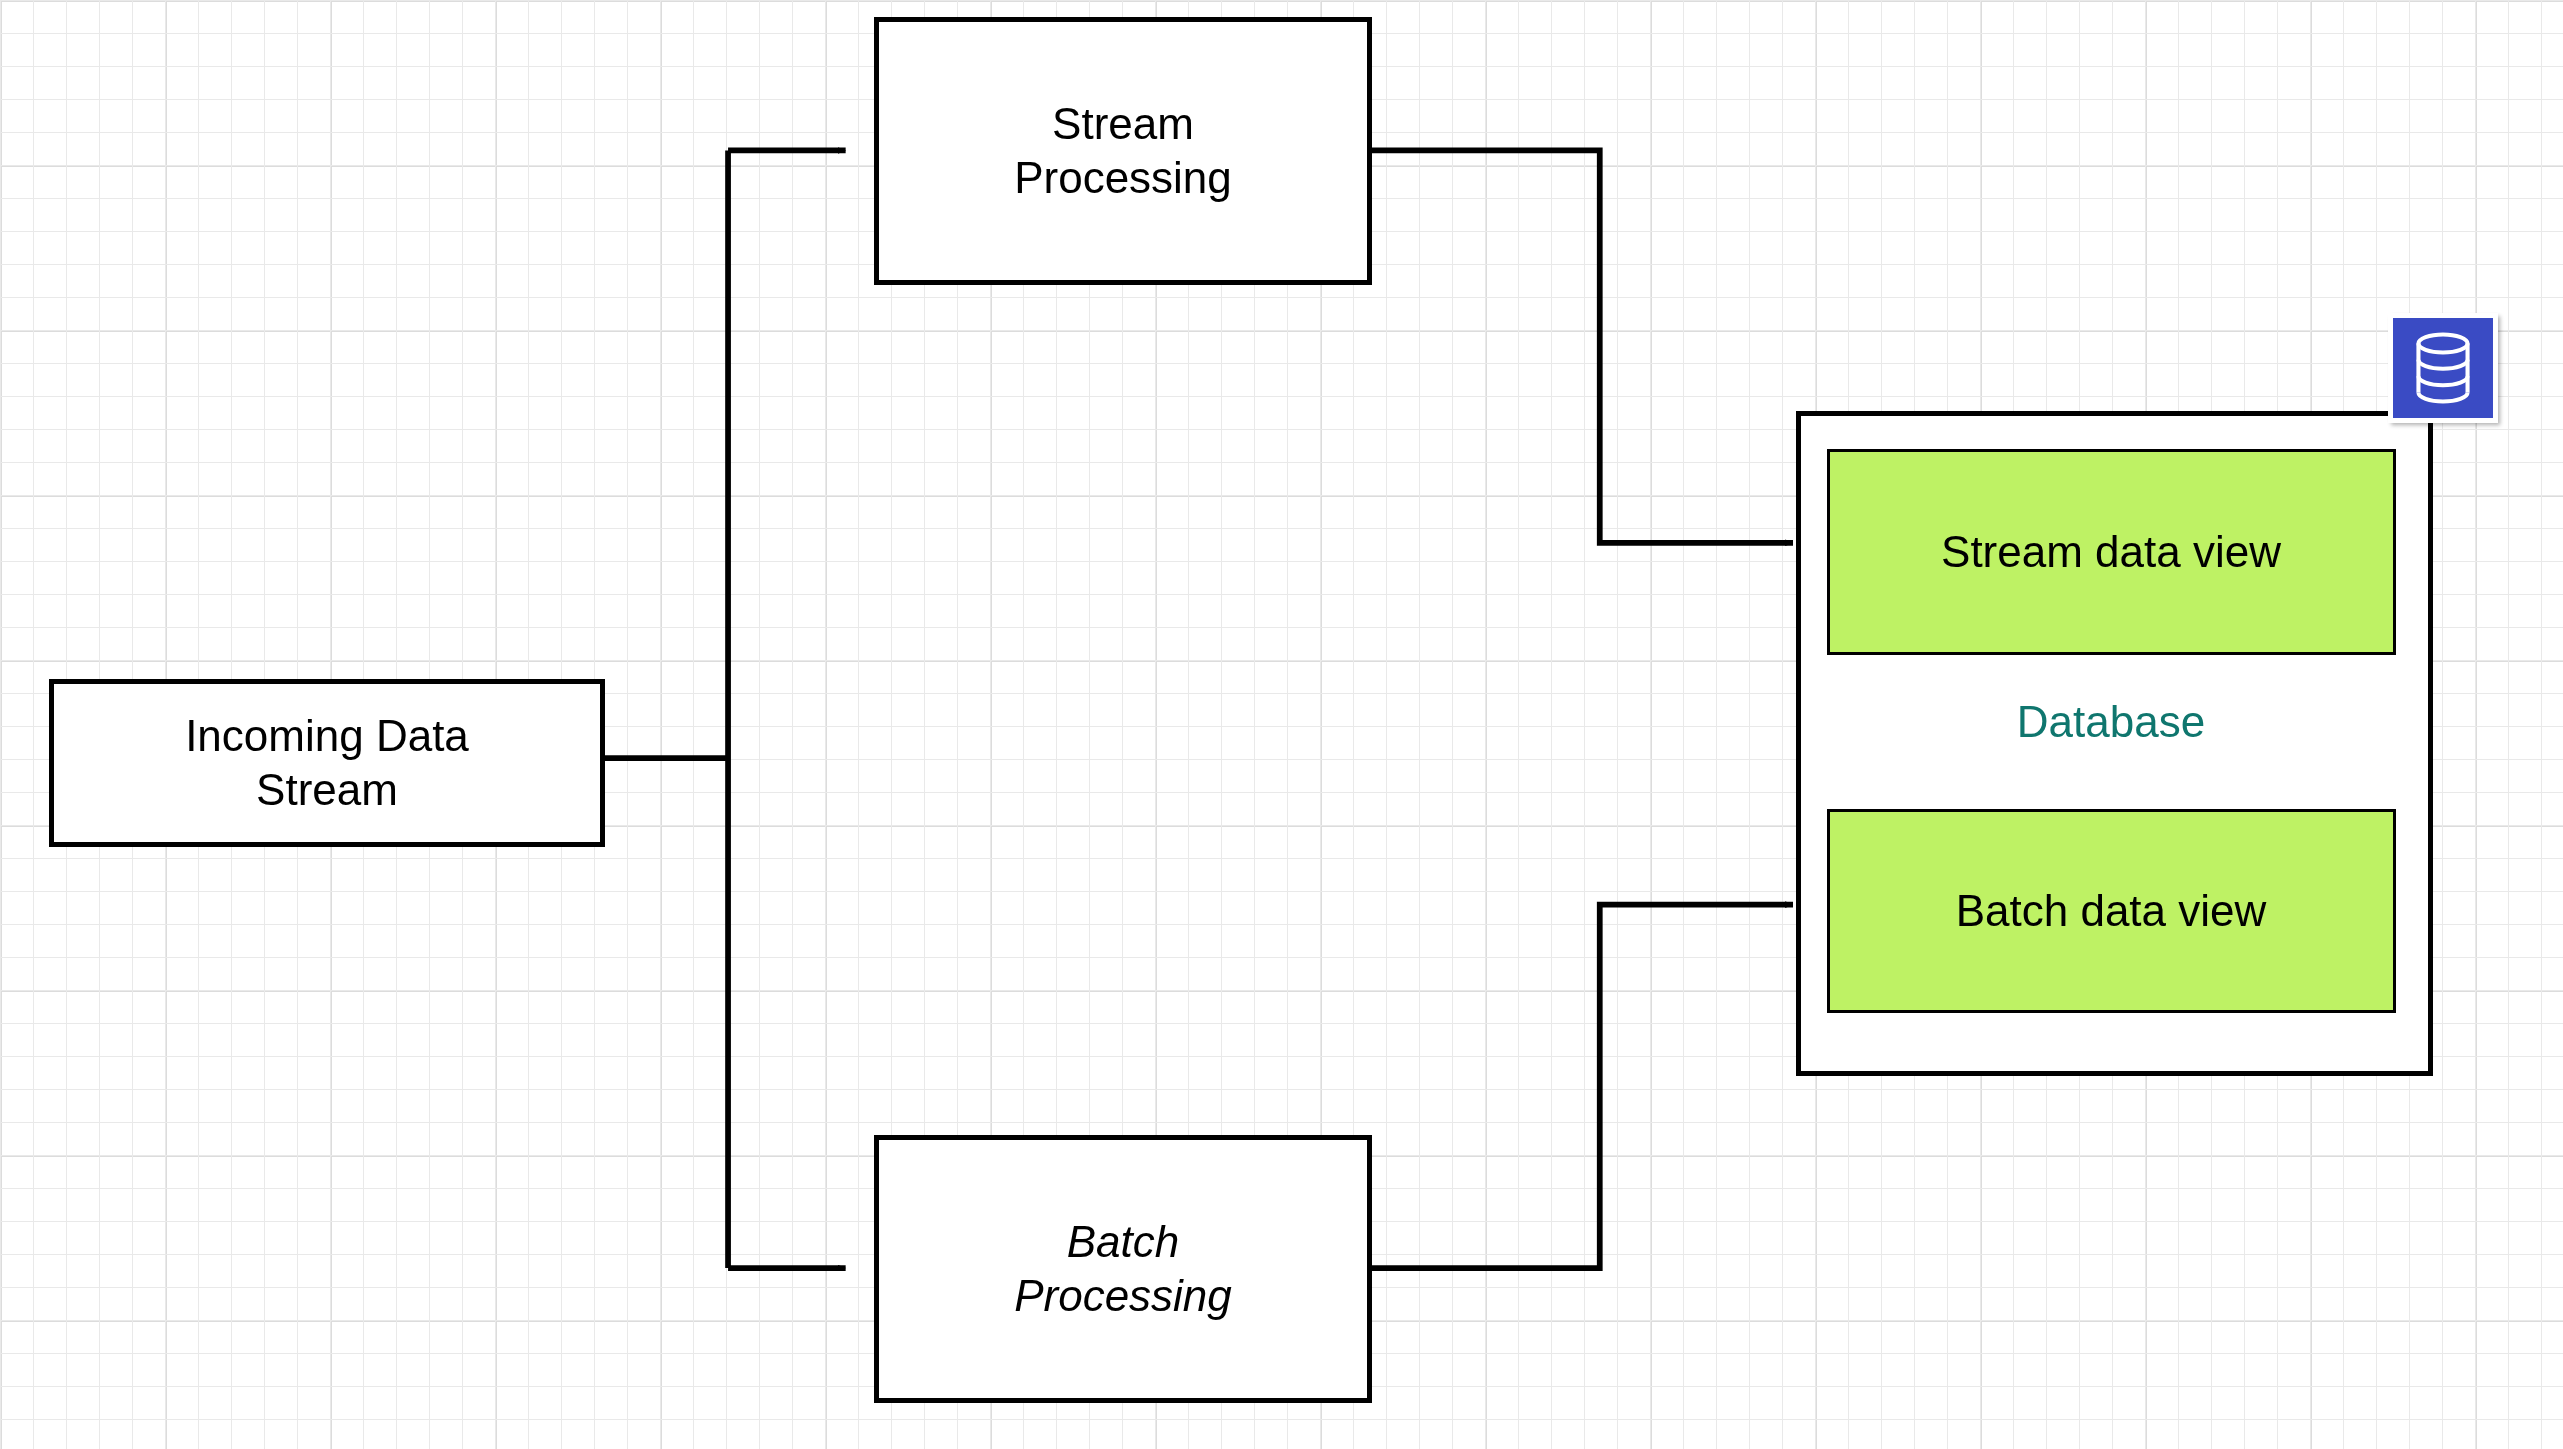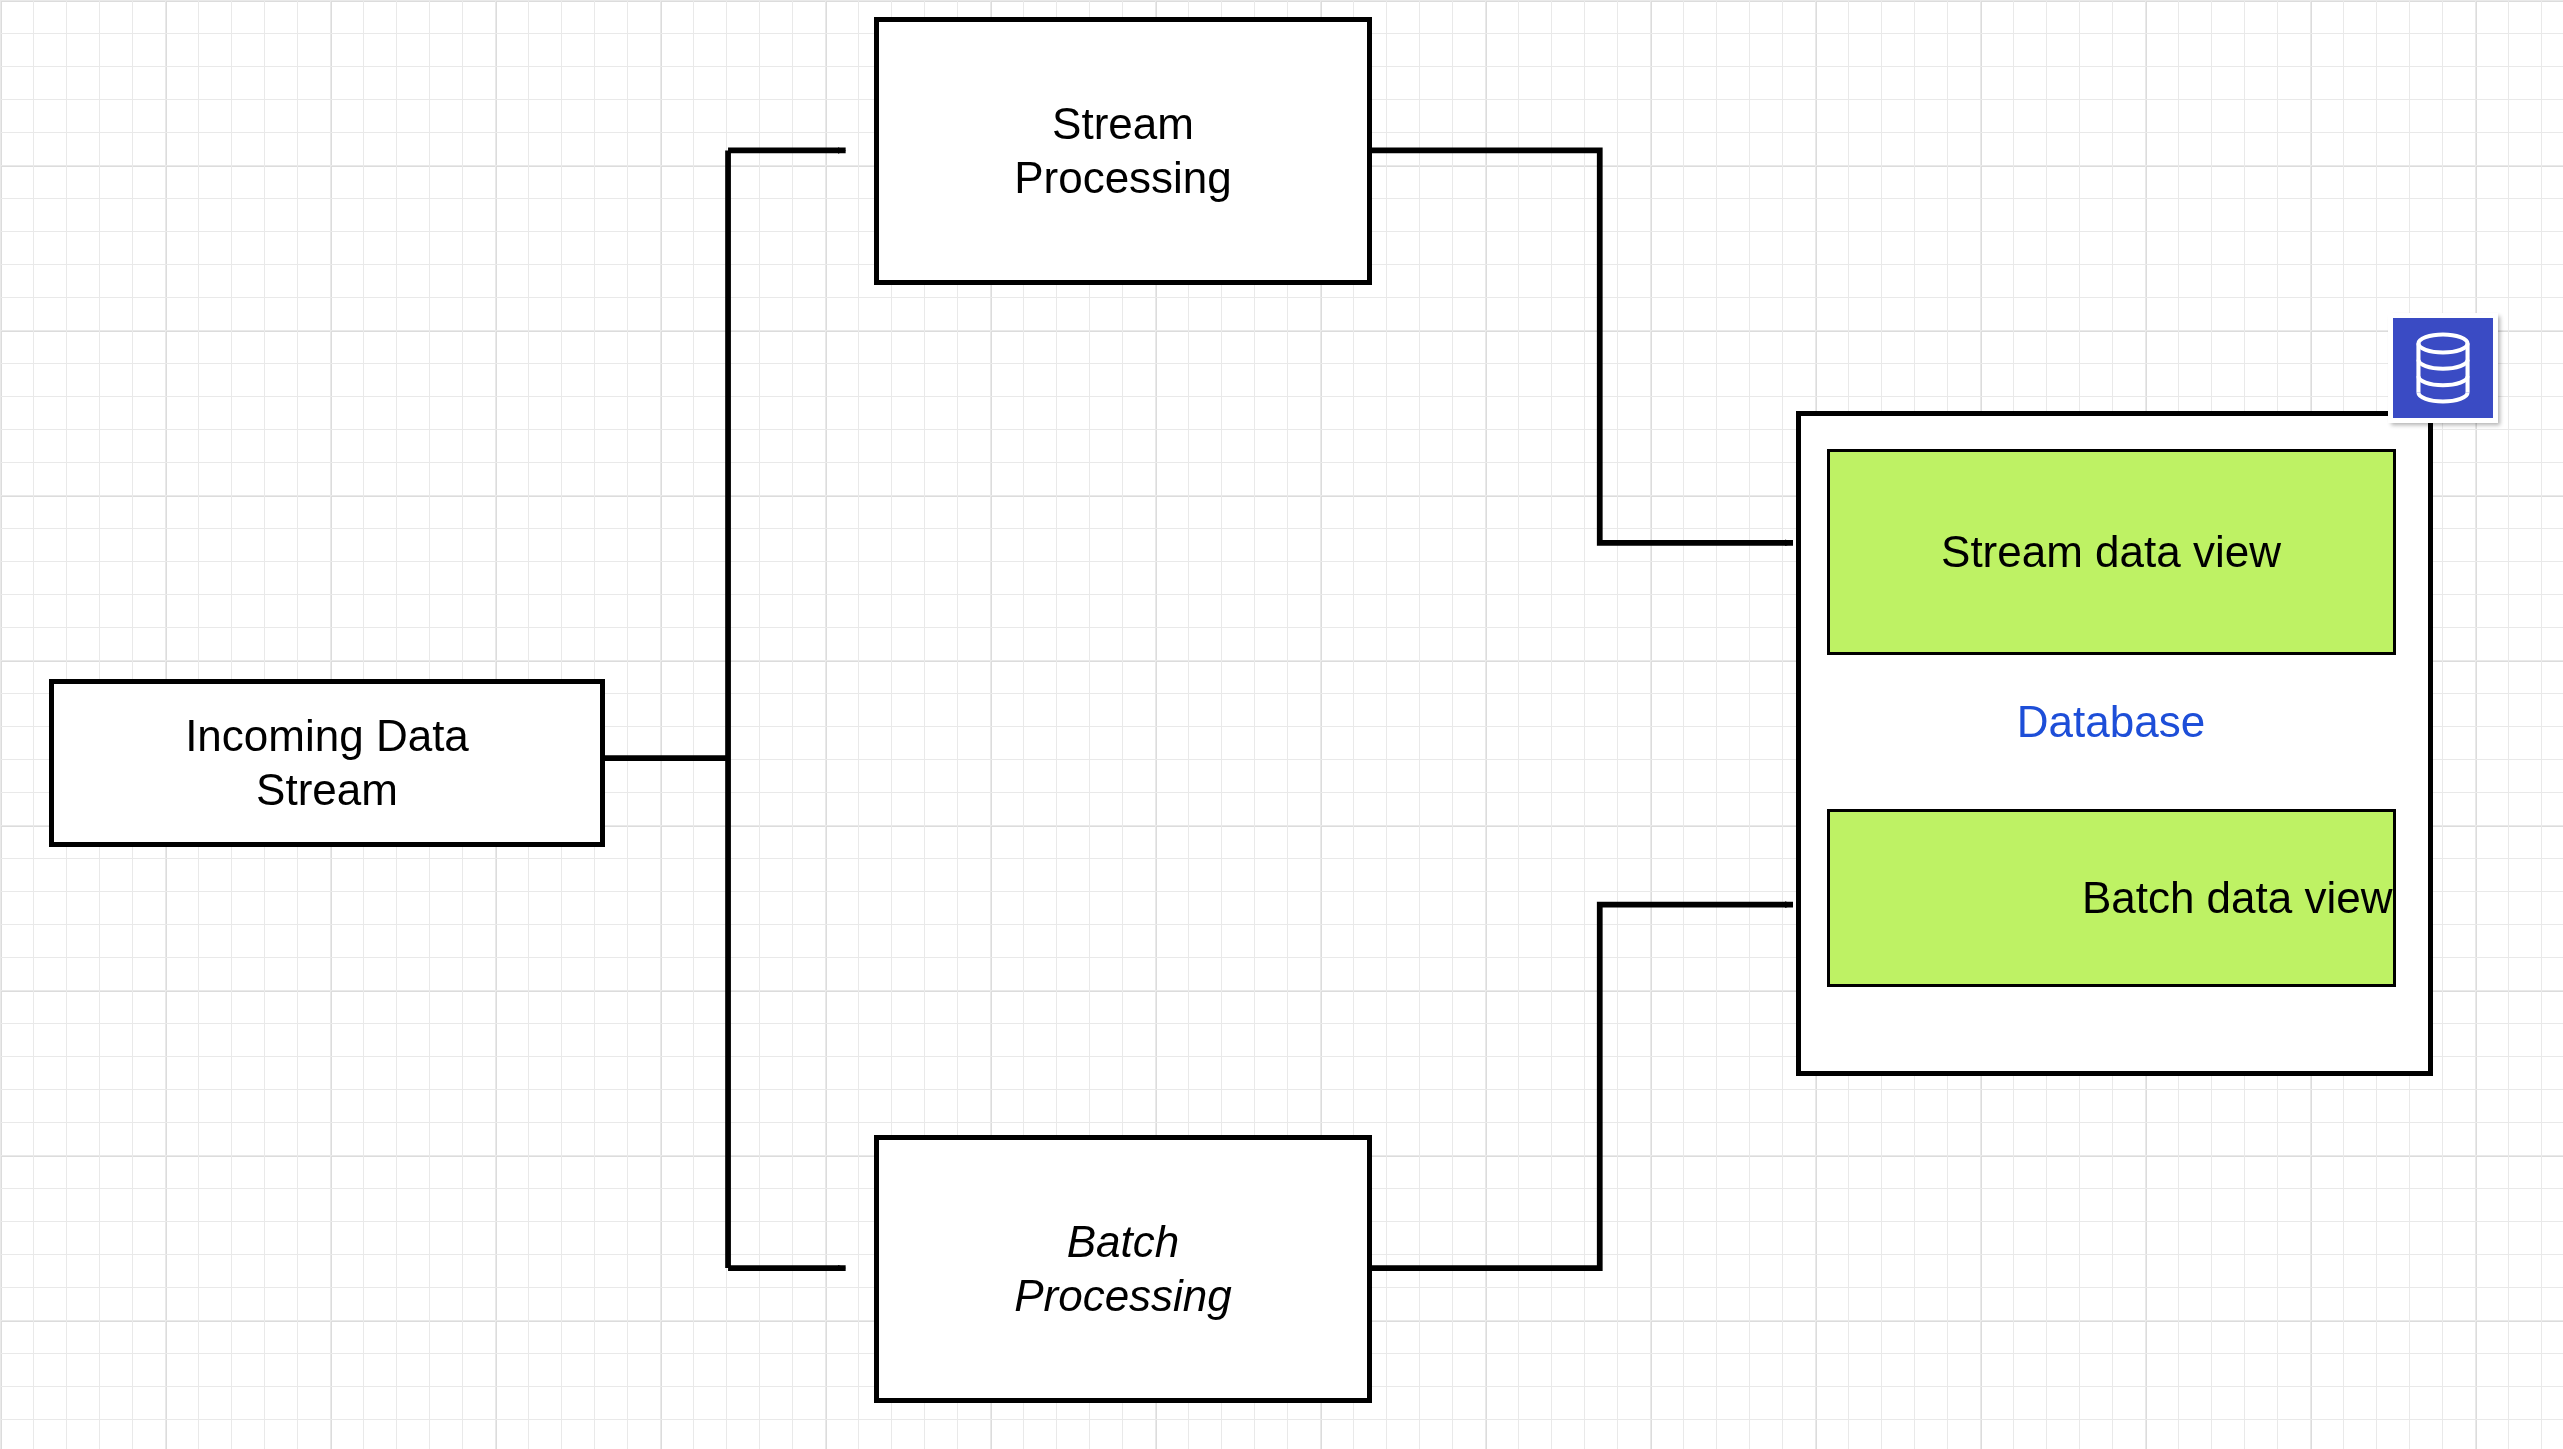--- a/index.html
+++ b/index.html
@@ -59,21 +59,21 @@
     align-items: center;
     justify-content: center;
     text-align: center;
     color: #000000;
     font-size: 44px;
   }
 
   .container-label {
     position: absolute;
     text-align: center;
-    color: #1d4ed8;
+    color: #0f766e;
     font-size: 44px;
     line-height: 1.2;
   }
 
   #edges {
     position: absolute;
     left: 0;
     top: 0;
     width: 2563px;
     height: 1449px;
@@ -132,21 +132,21 @@
   </div>
 
   <div class="container-node" style="left:1796px; top:411px; width:637px; height:665px;">
 
     <div class="inner-node" style="left:25.5px; top:33px; width:569px; height:206px;">
       <span>Stream data view</span>
     </div>
 
     <div class="container-label" style="left:0px; top:280px; width:620px;">Database</div>
 
-    <div class="inner-node" style="left:25.5px; top:393px; width:569px; height:178px;justify-content:flex-end;">
+    <div class="inner-node" style="left:25.5px; top:393px; width:569px; height:204px;">
       <span>Batch data view</span>
     </div>
   </div>
 
   <div class="db-badge" style="left:2388px; top:313px; width:110px; height:110px;">
     <svg width="64" height="72" viewBox="0 0 78 88">
       <ellipse cx="39" cy="14" rx="30" ry="11" fill="none" stroke="#ffffff" stroke-width="5"></ellipse>
       <path d="M9,14 L9,74" fill="none" stroke="#ffffff" stroke-width="5"></path>
       <path d="M69,14 L69,74" fill="none" stroke="#ffffff" stroke-width="5"></path>
       <path d="M9,74 A30,11 0 0 0 69,74" fill="none" stroke="#ffffff" stroke-width="5"></path>

